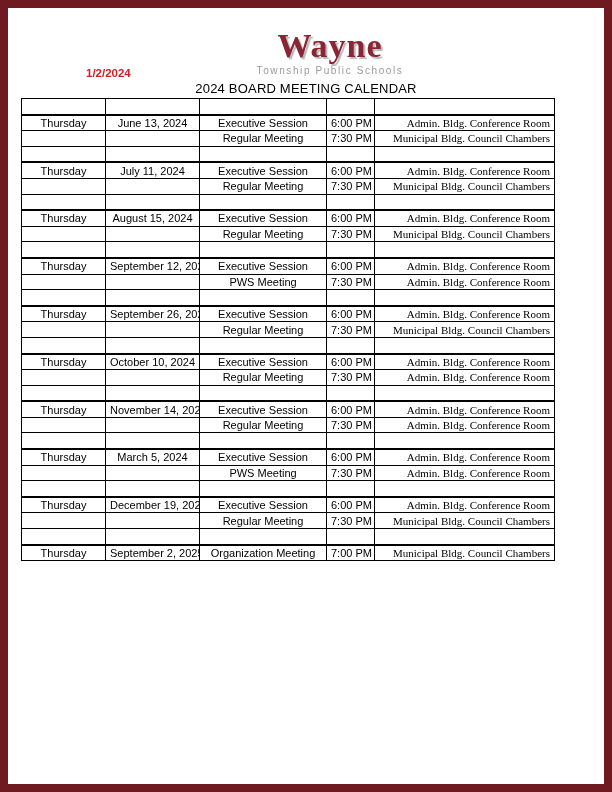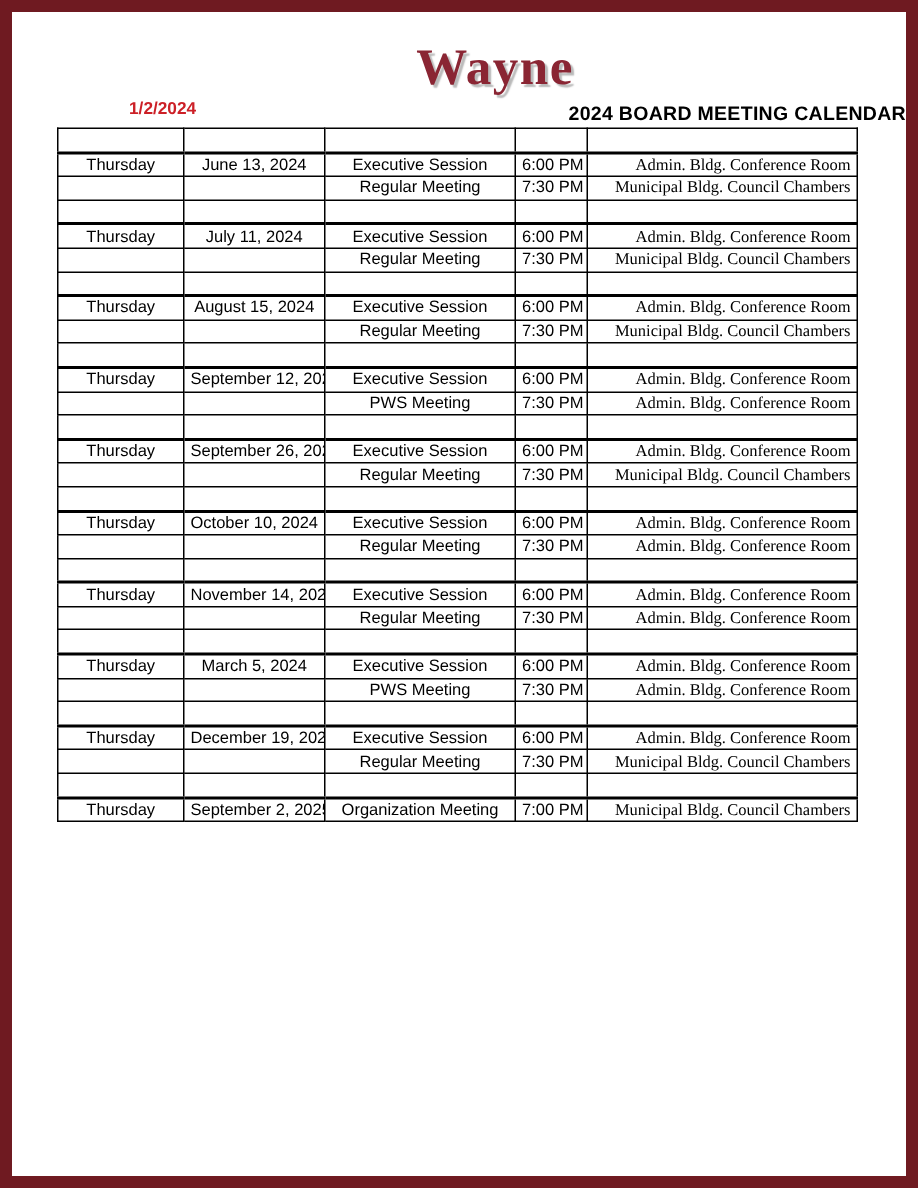--- a/index.html
+++ b/index.html
@@ -30,29 +30,29 @@
     letter-spacing:1.6px;
   }
   .date-stamp {
     position:absolute;
     left:78px; top:59px;
     color:#cc2027;
     font-weight:bold;
     font-size:11.5px;
   }
   .doc-title {
-    text-align:right;
-    font-weight:bold;
+    text-align:center;
+    font-weight:normal;
     font-size:13px;
     margin-top:5px;
     margin-bottom:2px;
     letter-spacing:0.2px;
   }
   table.calendar {
-    margin-left:30px;
+    margin-left:13px;
     width:533px;
     border-collapse:collapse;
     table-layout:fixed;
     border:1.5px solid #000;
   }
   table.calendar td {
     border:1px solid #000;
     height:14.6px;
     font-size:11px;
     padding:0 4px;
@@ -68,20 +68,21 @@
 </style>
 </head>
 <body>
 
 <div class="page">
 
   <div class="date-stamp">1/2/2024</div>
 
   <div class="logo-block">
     <div class="logo-name">Wayne</div>
+    <div class="logo-subtitle">Township Public Schools</div>
   </div>
 
   <div class="doc-title">2024 BOARD MEETING CALENDAR</div>
 
   <table class="calendar">
     <colgroup>
       <col style="width:84px">
         <col style="width:94px">
         <col style="width:127px">
         <col style="width:48px">

